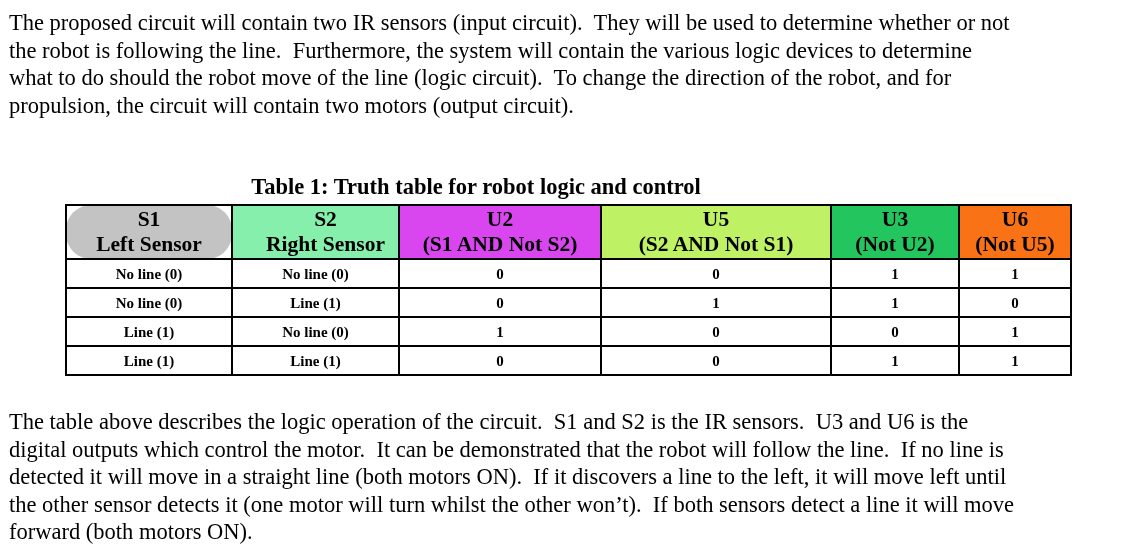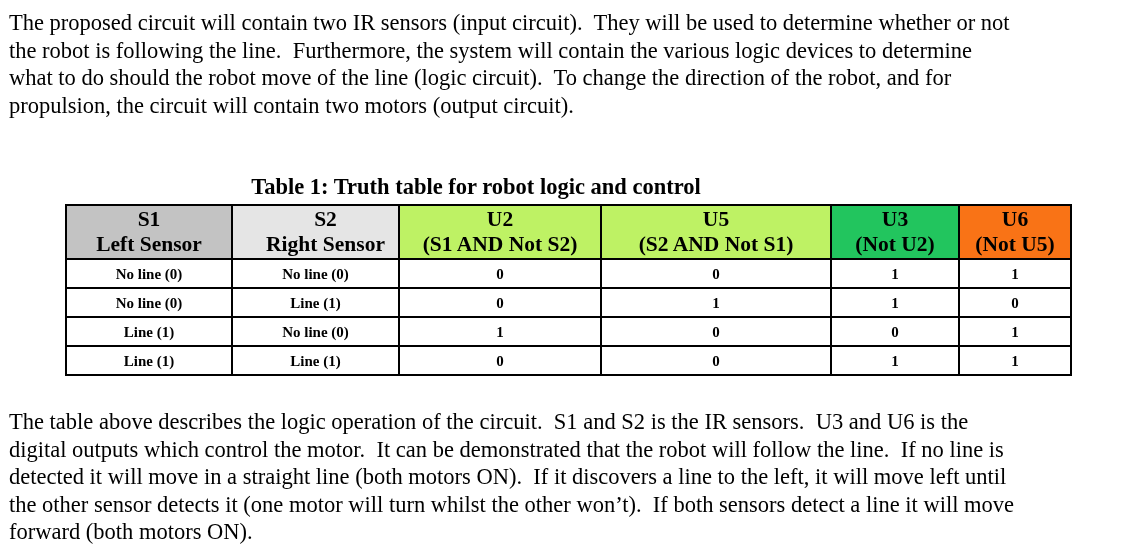--- a/index.html
+++ b/index.html
@@ -75,29 +75,29 @@
     <colgroup>
         <col style="width: 166px;">
         <col style="width: 167px;">
         <col style="width: 202px;">
         <col style="width: 230px;">
         <col style="width: 128px;">
         <col style="width: 112px;">
       </colgroup>
     <thead>
         <tr>
-          <th style="background: rgb(195, 195, 195);">
+          <th style="background: rgb(195, 195, 195); border-radius: 25px;">
             <div class="hline">S1</div>
             <div class="hline">Left Sensor</div>
           </th>
-          <th style="background: #e5e5e5; padding-left: 20px;">
+          <th style="background: #86efac; padding-left: 20px;">
             <div class="hline">S2</div>
             <div class="hline">Right Sensor</div>
           </th>
-          <th style="background: #bef264; text-align: center;">
+          <th style="background: #d946ef; text-align: center;">
             <div class="hline">U2</div>
             <div class="hline">(S1 AND Not S2)</div>
           </th>
           <th style="background: #bef264;">
             <div class="hline">U5</div>
             <div class="hline">(S2 AND Not S1)</div>
           </th>
           <th style="background: #22c55e;">
             <div class="hline">U3</div>
             <div class="hline">(Not U2)</div>

